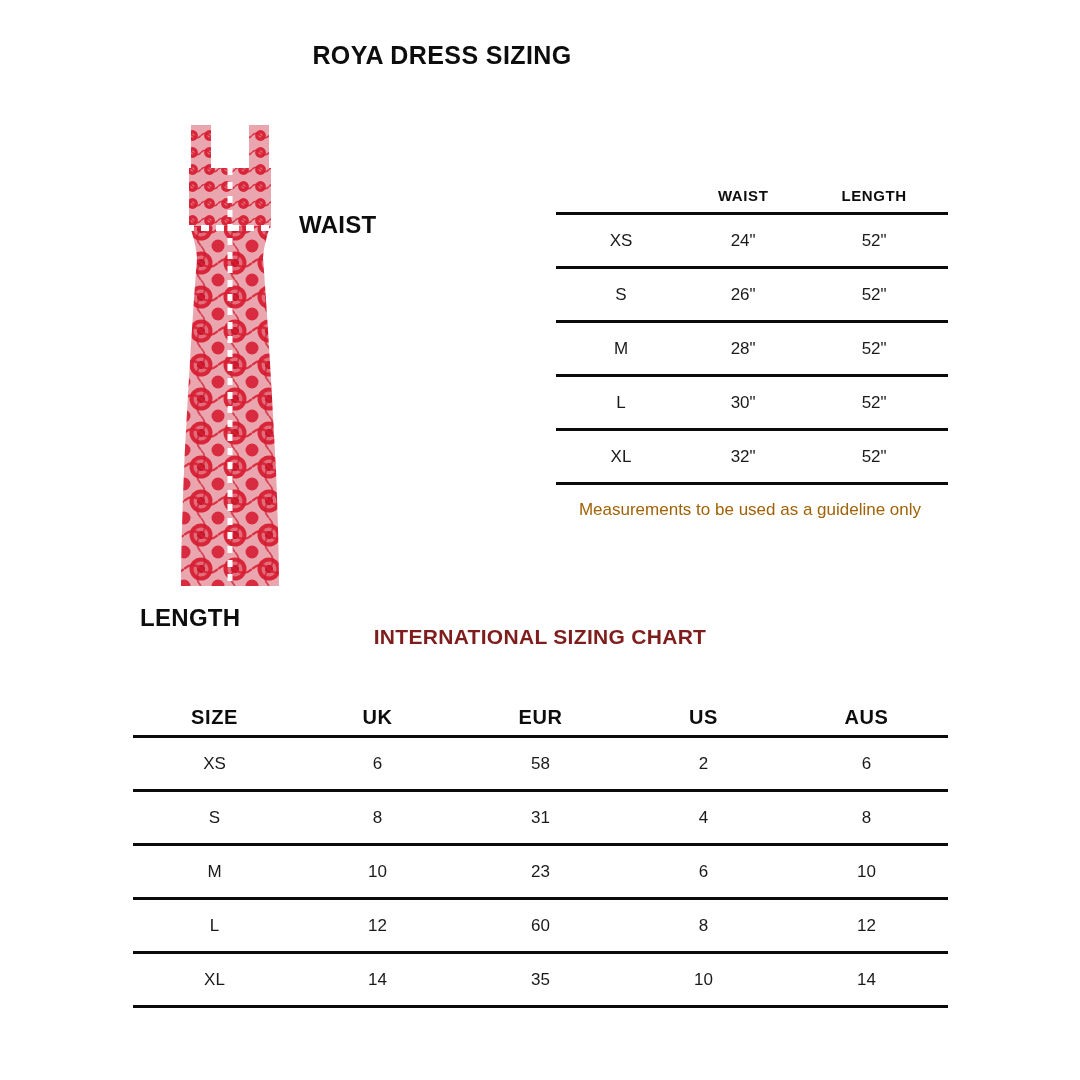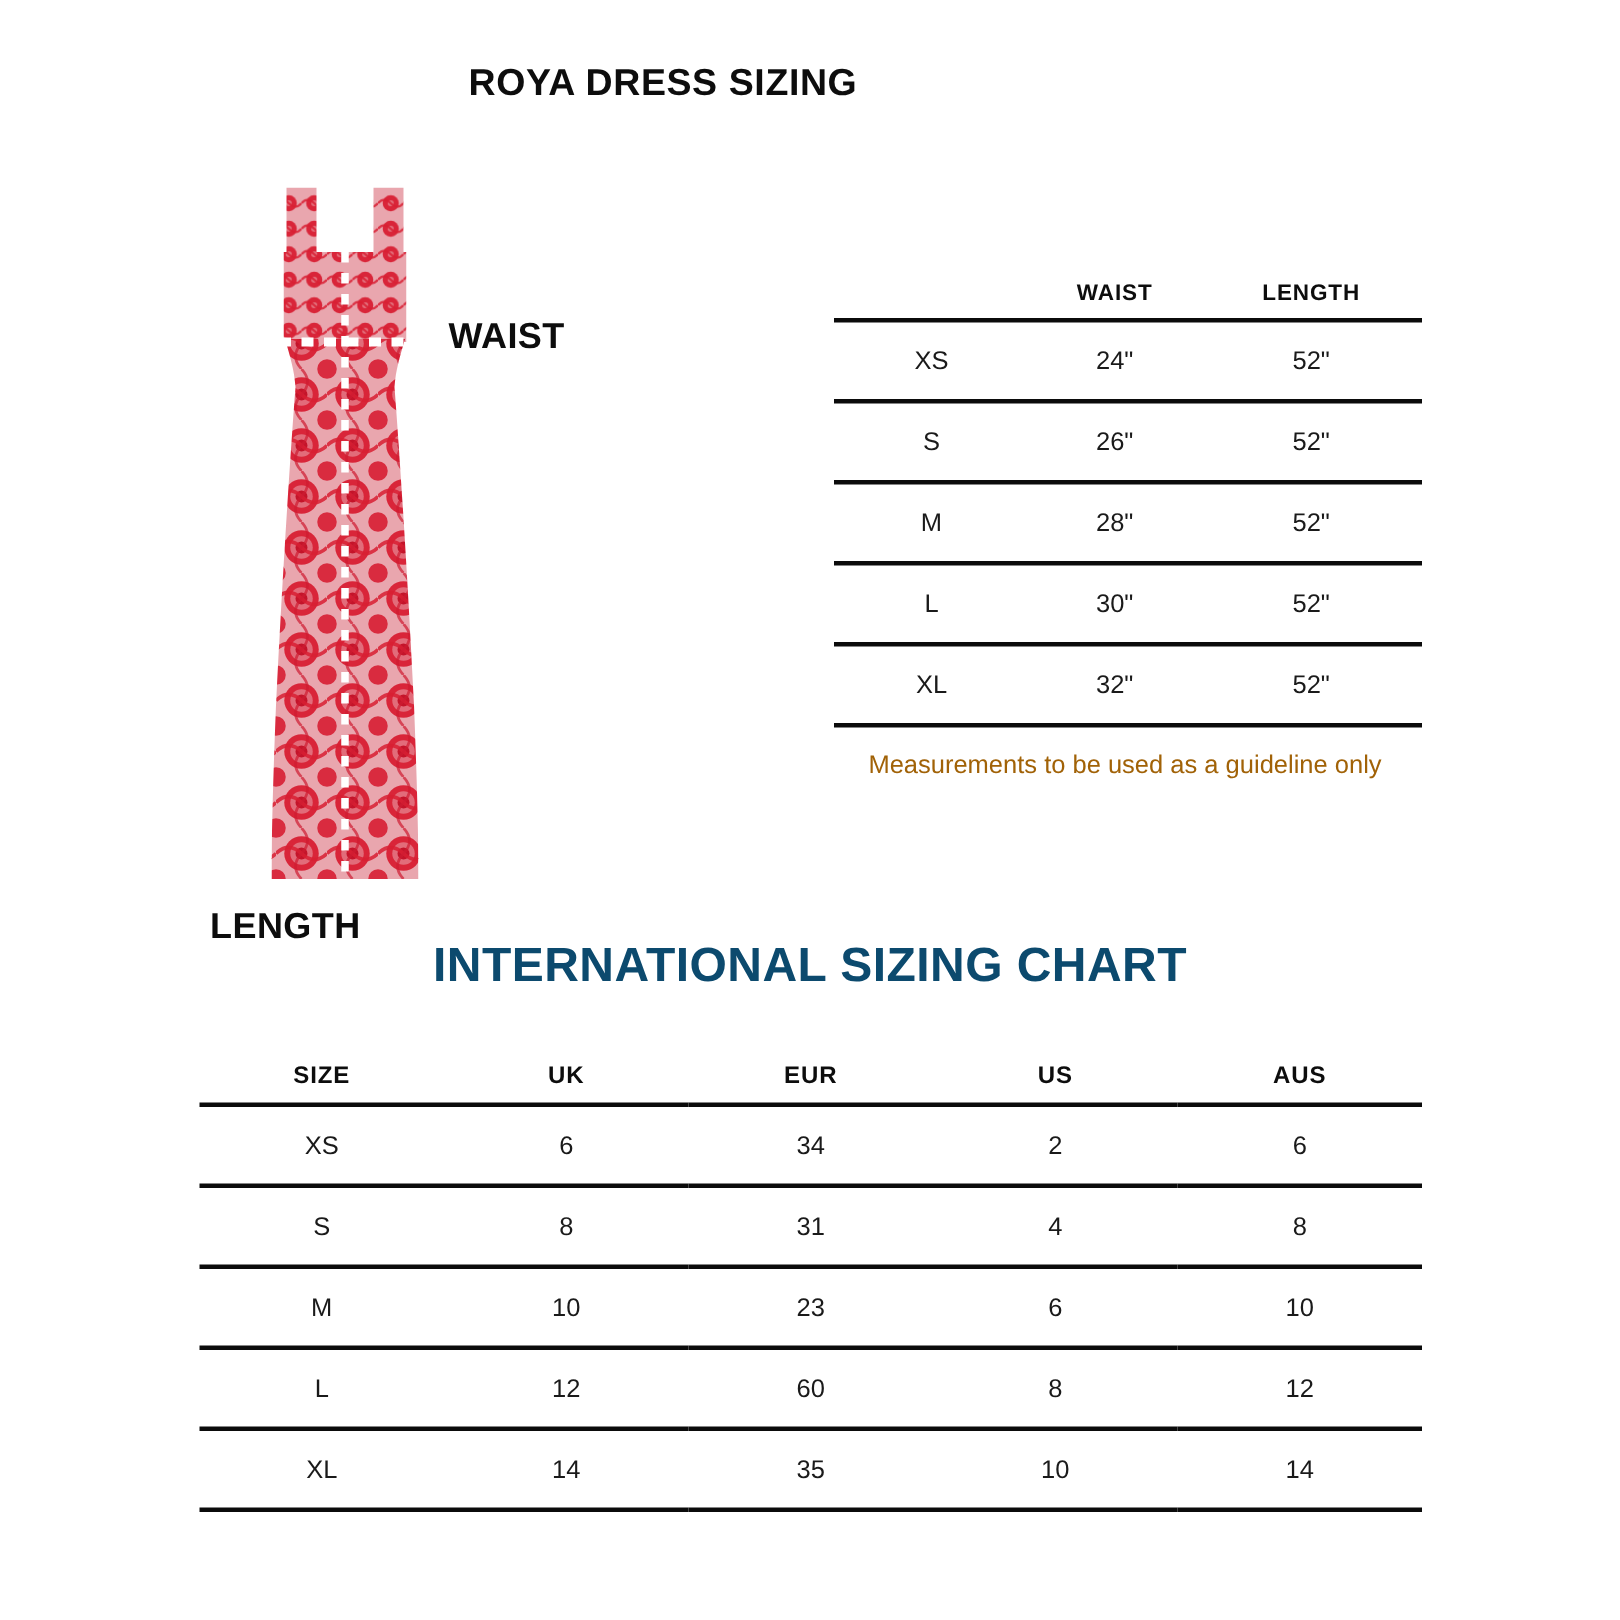--- a/index.html
+++ b/index.html
@@ -33,24 +33,24 @@
     font-weight: bold;
     letter-spacing: 0.4px;
     color: #0d0d0d;
   }
   .section-title {
     position: absolute;
     left: 0;
     top: 625px;
     width: 1080px;
     text-align: center;
-    font-size: 32px;
+    font-size: 21px;
     font-weight: bold;
     letter-spacing: 0.3px;
-    color: #0c4a6e;
+    color: #7f1d1d;
   }
 
   
   .dress-wrap {
     position: absolute;
     left: 150px;
     top: 110px;
     width: 260px;
     height: 520px;
   }
@@ -128,21 +128,21 @@
     border-collapse: collapse;
   }
   .intl-table th,
   .intl-table td {
     text-align: center;
     border: none;
     padding: 0;
     width: 20%;
   }
   .intl-table thead th {
-    font-size: 16px;
+    font-size: 20px;
     font-weight: bold;
     letter-spacing: 0.6px;
     height: 35px;
     vertical-align: middle;
     color: #0d0d0d;
   }
   .intl-table tbody td {
     font-size: 17px;
     font-weight: 400;
     height: 51px;
@@ -274,21 +274,21 @@
         <th>UK</th>
         <th>EUR</th>
         <th>US</th>
         <th>AUS</th>
       </tr>
     </thead>
     <tbody>
       <tr>
         <td>XS</td>
         <td>6</td>
-        <td>34</td>
+        <td>58</td>
         <td>2</td>
         <td>6</td>
       </tr>
       <tr>
         <td>S</td>
         <td>8</td>
         <td>31</td>
         <td>4</td>
         <td>8</td>
       </tr>

